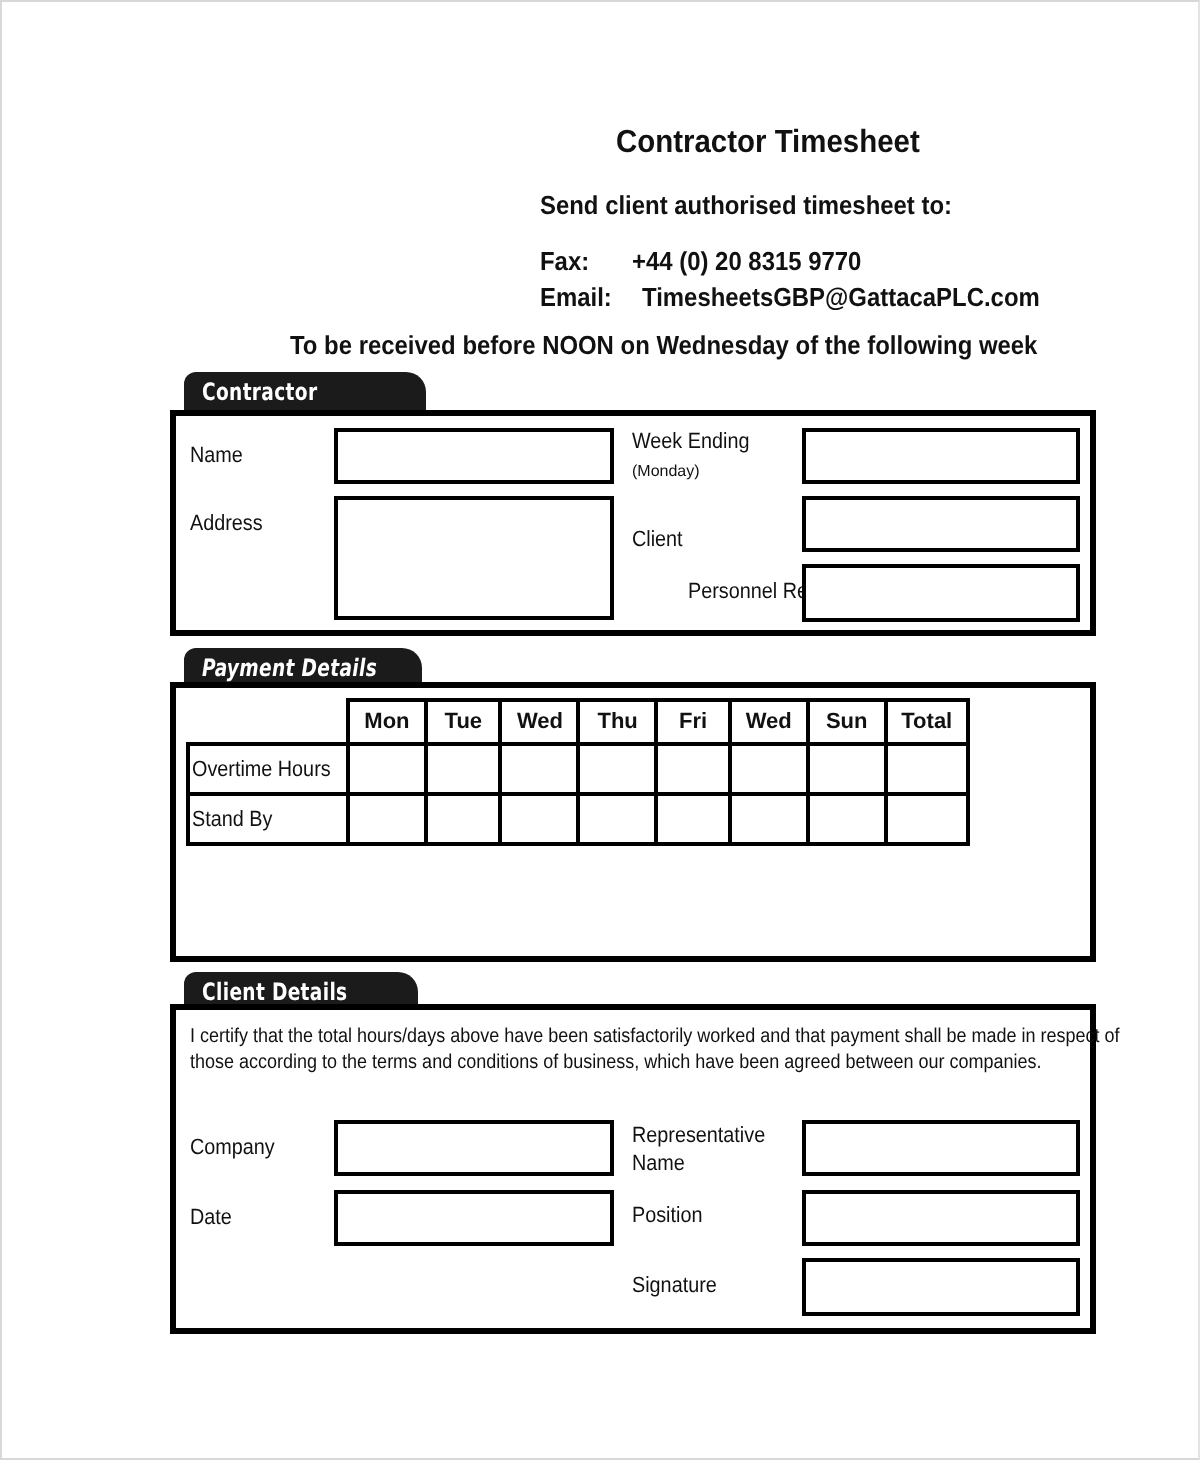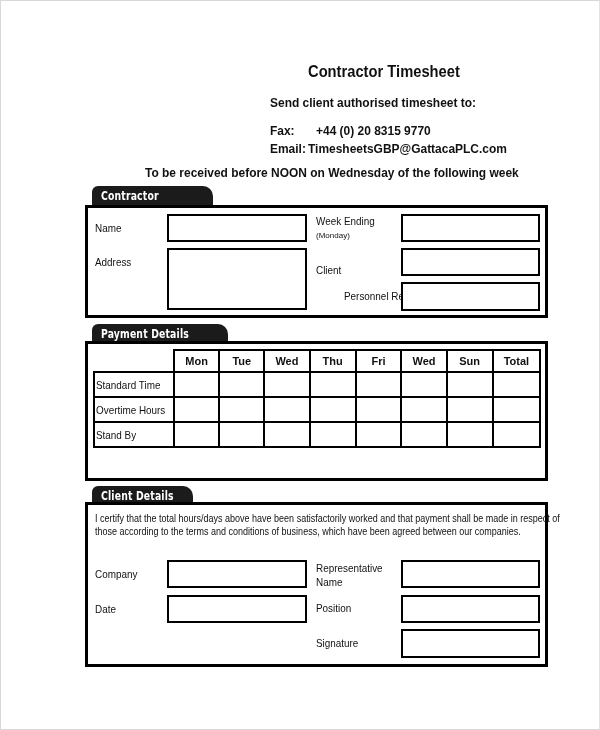--- a/index.html
+++ b/index.html
@@ -39,21 +39,21 @@
 </div>
 <div class="abs hdr" style="left:270px; top:123px;">
   <span class="hdr-s">Fax:</span>
 </div>
 <div class="abs hdr" style="left:316px; top:123px;">
   <span class="hdr-s">+44 (0) 20 8315 9770</span>
 </div>
 <div class="abs hdr" style="left:270px; top:141px;">
   <span class="hdr-s">Email:</span>
 </div>
-<div class="abs hdr" style="left:308px; top:141px;">
+<div class="abs hdr" style="left:321px; top:141px;">
   <span class="hdr-s">TimesheetsGBP@GattacaPLC.com</span>
 </div>
 <div class="abs hdr" style="left:145px; top:165px;text-decoration:underline;">
   <span class="hdr-s">To be received before NOON on Wednesday of the following week</span>
 </div>
 
 <div class="abs tab" style="left:92px; top:186px; width:121px;">
   <span>Contractor Details</span>
 </div>
 <div class="abs box" style="left:85px; top:205px; width:463px; height:113px;"></div>
@@ -67,26 +67,26 @@
 <div class="abs lbl" style="left:316px; top:215px;"><span>Week Ending</span></div>
 <div class="abs sub" style="left:316px; top:231px;"><span>(Monday)</span></div>
 <div class="abs field" style="left:401px; top:214px; width:139px; height:28px;"></div>
 
 <div class="abs lbl" style="left:316px; top:264px;"><span>Client</span></div>
 <div class="abs field" style="left:401px; top:248px; width:139px; height:28px;"></div>
 
 <div class="abs lbl" style="left:316px; top:290px;margin-left:28px;"><span>Personnel Ref</span></div>
 <div class="abs field" style="left:401px; top:282px; width:139px; height:29px;"></div>
 
-<div class="abs tab" style="left:92px; top:324px; width:136px;">
+<div class="abs tab" style="left:92px; top:324px; width:119px;font-style:italic;">
   <span>Payment Details</span>
 </div>
 <div class="abs box" style="left:85px; top:341px; width:463px; height:140px;"></div>
 
-<table class="grid" style="left:93px; top:349px; width:448px;">
+<table class="grid" style="left:93px; top:349px; width:392px;">
   <colgroup>
       <col style="width:75px">
       <col style="width:46px">
       <col style="width:46px">
       <col style="width:46px">
       <col style="width:47px">
       <col style="width:47px">
       <col style="width:46px">
       <col style="width:47px">
       <col style="width:48px">
@@ -95,31 +95,20 @@
       <tr>
     <th class="blank"></th>
     <th>Mon</th>
     <th>Tue</th>
     <th>Wed</th>
     <th>Thu</th>
     <th>Fri</th>
     <th>Wed</th>
     <th>Sun</th>
     <th>Total</th>
-  </tr>
-  <tr>
-    <td class="rl"><span class="lbl" style="display:inline-block;transform:scaleX(0.9);transform-origin:left;">Standard Time</span></td>
-    <td></td>
-    <td></td>
-    <td></td>
-    <td></td>
-    <td></td>
-    <td></td>
-    <td></td>
-    <td></td>
   </tr>
   <tr>
     <td class="rl"><span class="lbl" style="display:inline-block;transform:scaleX(0.9);transform-origin:left;">Overtime Hours</span></td>
     <td></td>
     <td></td>
     <td></td>
     <td></td>
     <td></td>
     <td></td>
     <td></td>
@@ -132,21 +121,21 @@
     <td></td>
     <td></td>
     <td></td>
     <td></td>
     <td></td>
     <td></td>
   </tr>
 </tbody>
   </table>
 
-<div class="abs tab" style="left:92px; top:486px; width:101px;text-decoration:underline;">
+<div class="abs tab" style="left:92px; top:486px; width:117px;text-decoration:underline;">
   <span>Client Details</span>
 </div>
 <div class="abs box" style="left:85px; top:502px; width:463px; height:165px;"></div>
 
 <div class="abs cert" style="left:95px; top:512px;">
   <span>I certify that the total hours/days above have been satisfactorily worked and that payment shall be made in respect of</span><br>
   <span>those according to the terms and conditions of business, which have been agreed between our companies.</span>
 </div>
 
 <div class="abs lbl" style="left:95px; top:568px;"><span>Company</span></div>

